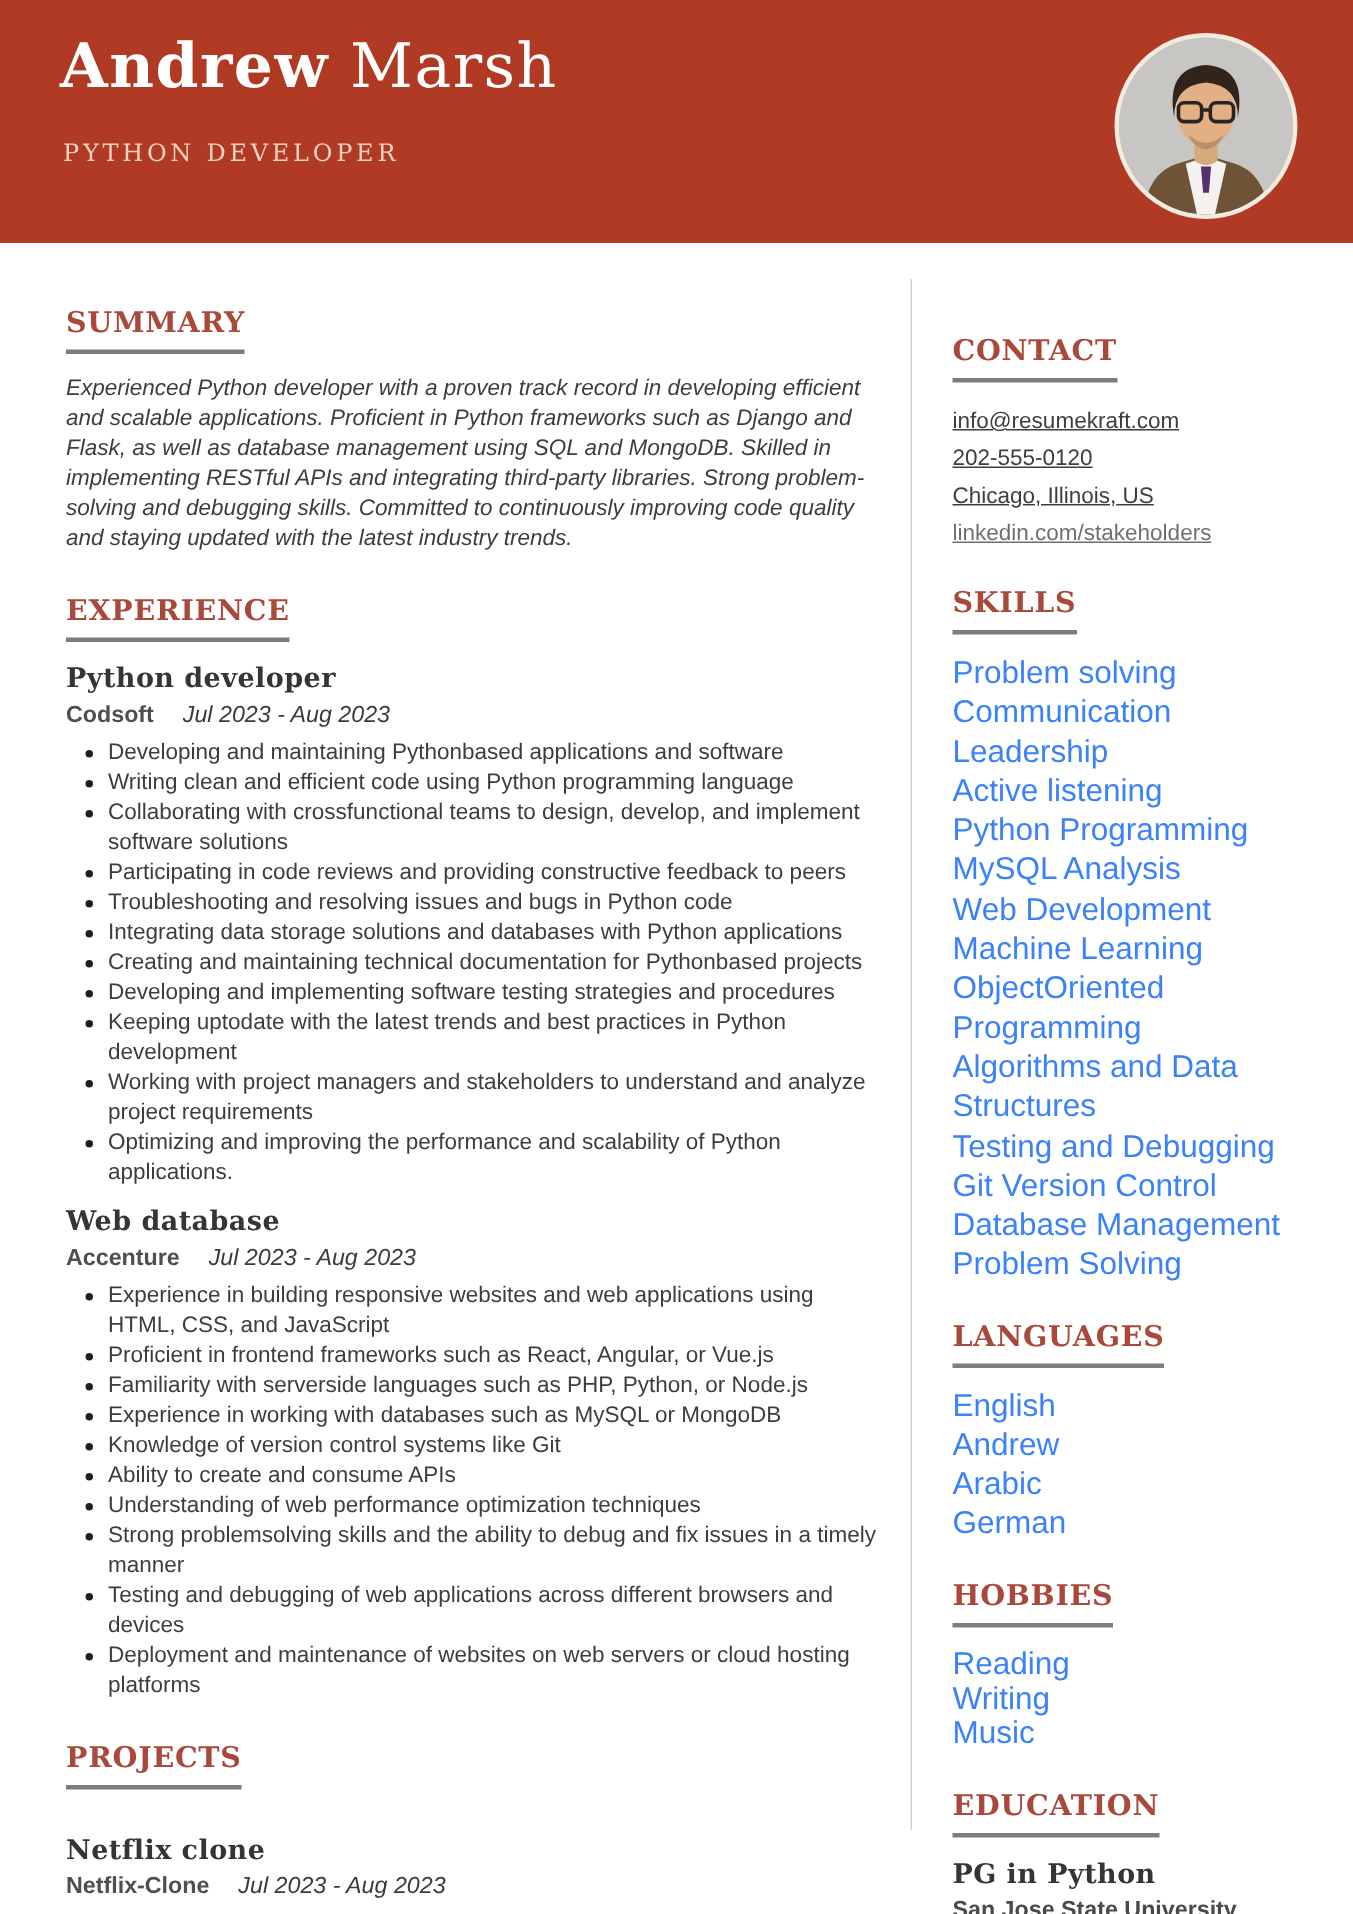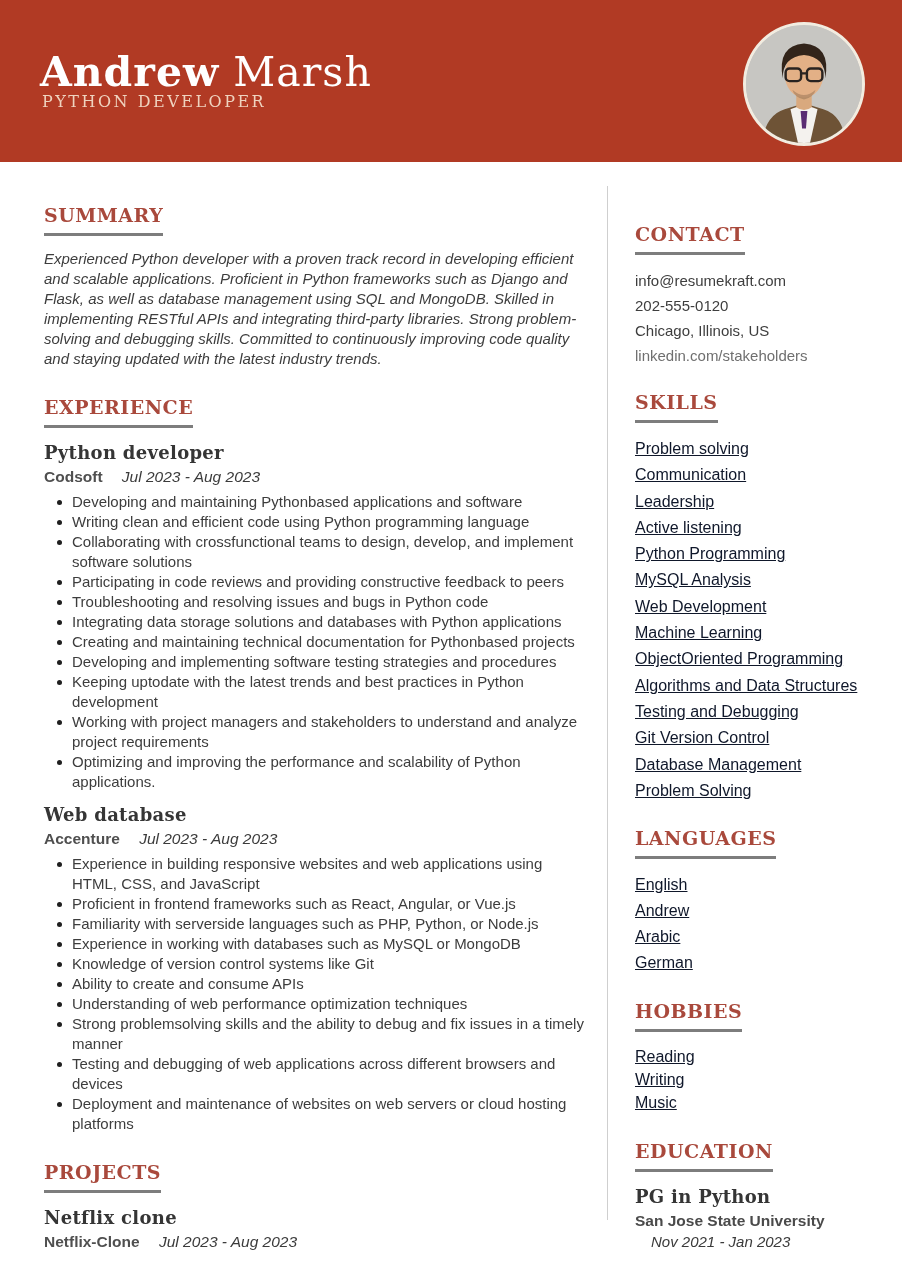--- a/index.html
+++ b/index.html
@@ -13,21 +13,21 @@
     overflow:hidden;
   }
 
   
   .header {
     height:162px;
     background:#b13a24;
     position:relative;
   }
   .header .name {
-    position:absolute; left:40px; top:48px;
+    position:absolute; left:40px; top:20px;
     font-family:"DejaVu Serif", serif;
     font-size:41px; line-height:48px;
     color:#ffffff; letter-spacing:1px;
     white-space:nowrap;
   }
   .header .name .first { font-weight:bold; text-shadow:0 0 1px rgba(177,58,36,.35); }
   .header .name .last  { font-weight:normal; }
   .header .role {
     position:absolute; left:42px; top:92px;
     font-family:"DejaVu Serif", serif;
@@ -107,26 +107,26 @@
   }
   ul.bullets li::before {
     content:"";
     position:absolute; left:13px; top:8px;
     width:5px; height:5px; border-radius:50%;
     background:#1f1f1f;
   }
 
   
   .side-sec { margin-bottom:26px; }
-  .contact-row { font-size:15px; line-height:25px; color:#3e3e3e; }
+  .contact-row { font-size:15px; line-height:25px; color:#3e3e3e;text-decoration:underline; }
   .contact-row.link { color:#6f6f6f; }
   a.plain { color:inherit; text-decoration:none; }
 
   ul.side-list { list-style:none; }
-  ul.side-list li { font-size:16px; color:#0f172a;text-decoration:underline; }
+  ul.side-list li { font-size:21px; color:#3b82f6; }
   ul.skills li    { line-height:26.3px; }
   ul.languages li { line-height:26px; }
   ul.hobbies li   { line-height:23px; }
 
   .side-sec.skills    { margin-top:-2px; margin-bottom:24px; }
   .side-sec.languages { margin-bottom:25px; }
   .side-sec.hobbies   { margin-bottom:27px; }
 
   .edu-degree { font-size:17px; line-height:24px; }
   .edu-school { font-weight:bold; font-size:15.5px; line-height:23px; color:#4a4a4a; }
@@ -211,21 +211,21 @@
           <li>Understanding of web performance optimization techniques</li>
           <li>Strong problemsolving skills and the ability to debug and fix issues in a timely manner</li>
           <li>Testing and debugging of web applications across different browsers and devices</li>
           <li>Deployment and maintenance of websites on web servers or cloud hosting platforms</li>
         </ul>
       </div>
     </section>
 
     <section class="block-projects">
       <h2 class="sec">PROJECTS</h2>
-      <div class="job" style="margin-top:0;">
+      <div class="job" style="margin-top:16px;">
         <h3 class="slab">Netflix clone</h3>
         <div class="job-sub">
           <span class="company">Netflix-Clone</span>
           <span class="dates">Jul 2023 - Aug 2023</span>
         </div>
       </div>
     </section>
 
   </div>
 

